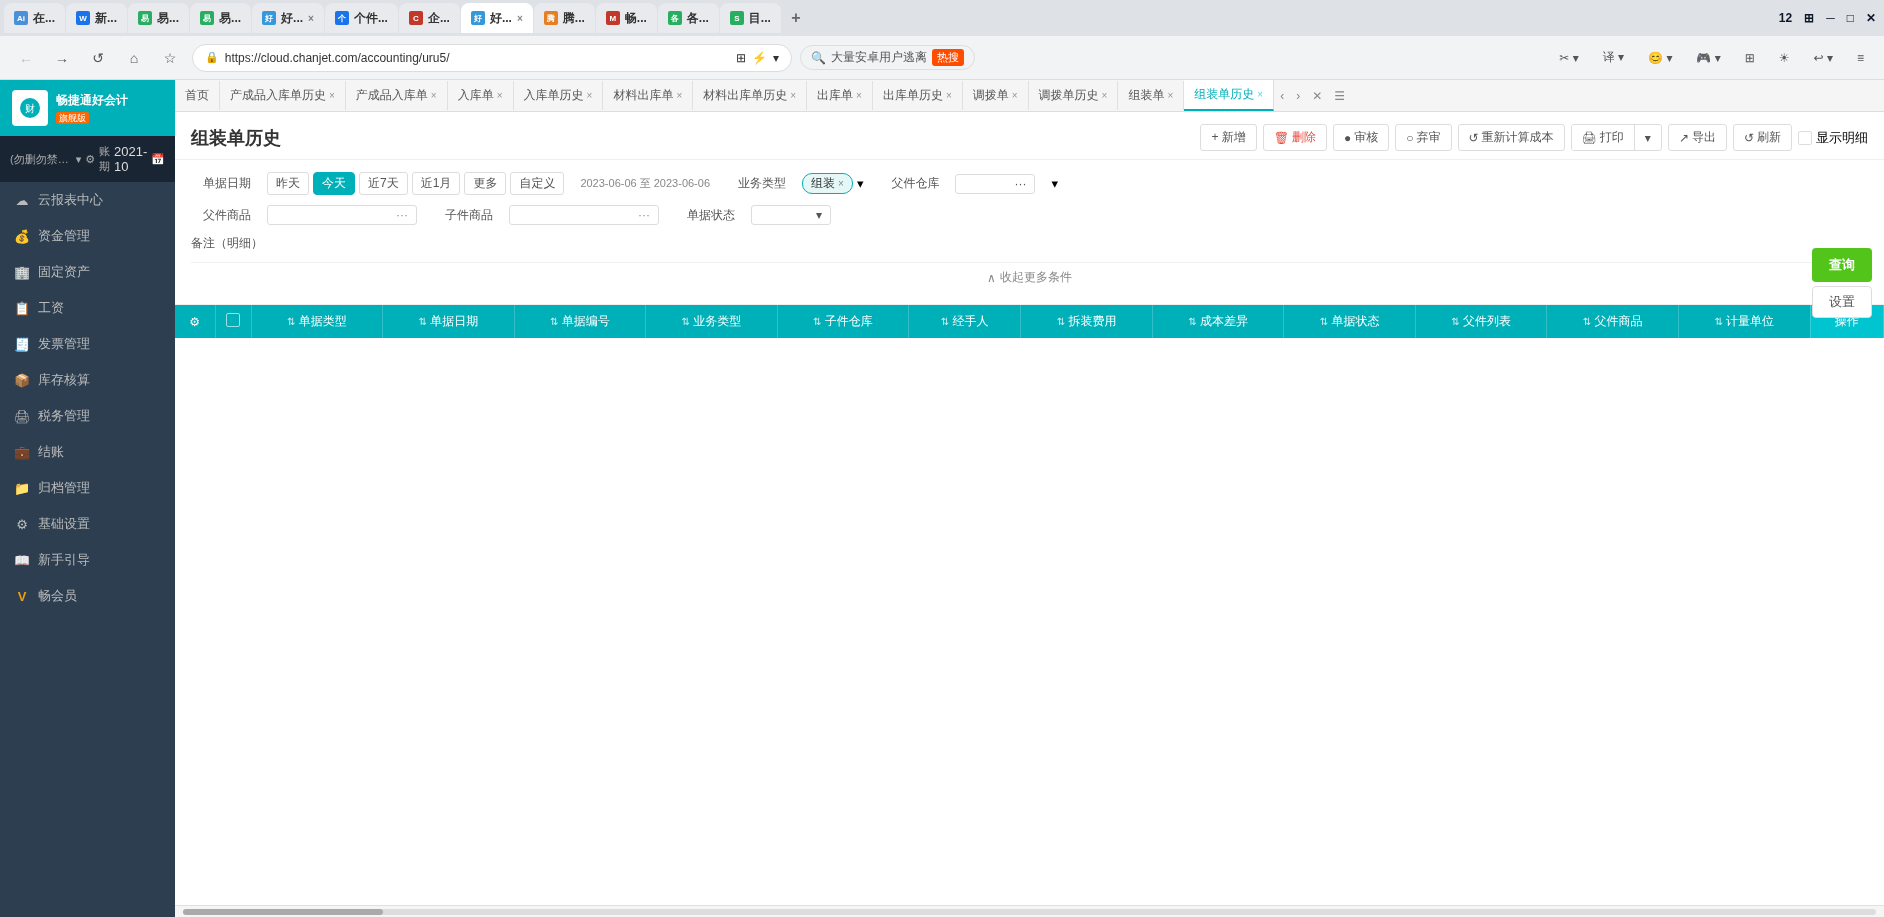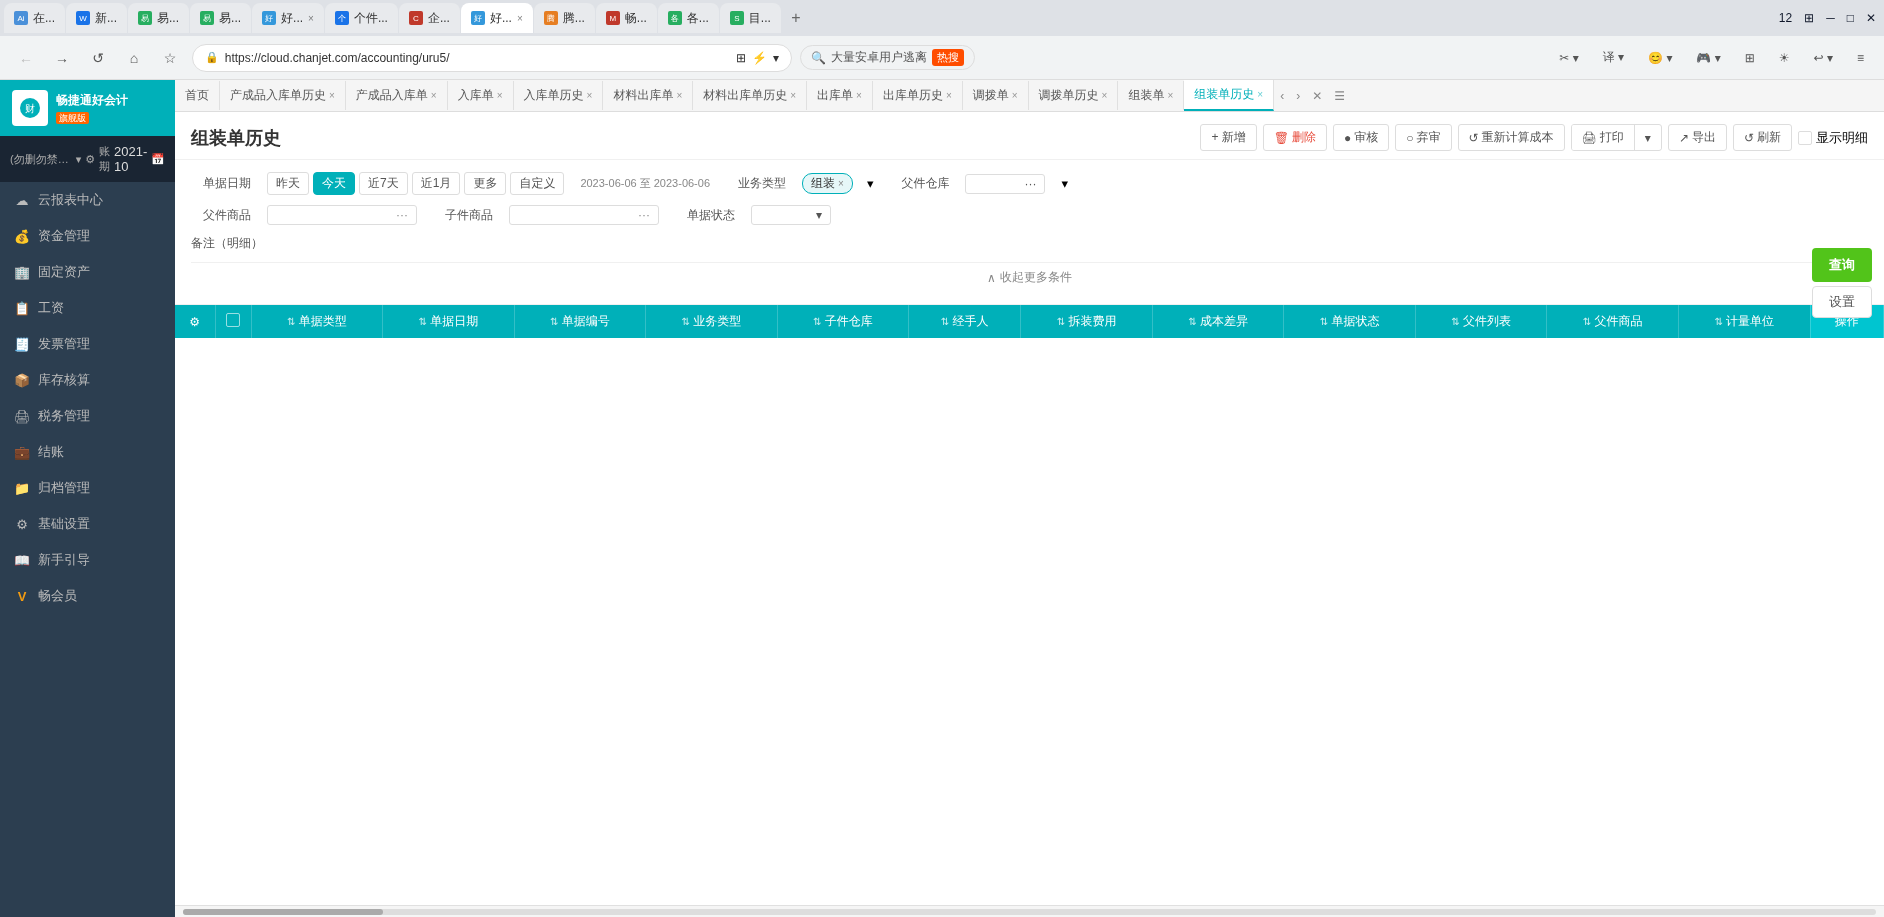--- a/index.html
+++ b/index.html
@@ -1,20 +1,20 @@
 <!DOCTYPE html>
 <html><head>
   <meta charset="utf-8">
   <style>
     * { box-sizing: border-box; margin: 0; padding: 0; font-family: 'Microsoft YaHei', '微软雅黑', Arial, sans-serif; }
     body { width: 1884px; height: 917px; overflow: hidden; background: #f5f5f5; font-size: 13px; }
 
     
     .browser-chrome { width: 100%; background: #dee1e6; }
-    .browser-tabs { display: flex; align-items: center; height: 36px; background: #dee1e6; padding: 0 4px; gap: 1px; overflow: hidden; }
+    .browser-tabs { display: flex; align-items: center; height: 36px; background: #dee1e6; padding: 0 4px; gap: 1px; overflow: hidden; font-weight: bold; }
     .browser-tab { display: flex; align-items: center; height: 30px; padding: 0 10px; background: #e8eaed; border-radius: 8px 8px 0 0; font-size: 12px; color: #333; white-space: nowrap; gap: 5px; max-width: 160px; overflow: hidden; cursor: pointer; }
     .browser-tab.active { background: #fff; }
     .browser-tab .tab-favicon { width: 14px; height: 14px; background: #4a90d9; border-radius: 2px; flex-shrink: 0; display: flex; align-items: center; justify-content: center; color: white; font-size: 8px; }
     .browser-tab .tab-close { margin-left: auto; opacity: 0.6; font-size: 10px; flex-shrink: 0; }
     .tab-add { width: 28px; height: 28px; display: flex; align-items: center; justify-content: center; cursor: pointer; font-size: 16px; color: #666; }
     .tab-more-actions { display: flex; gap: 4px; margin-left: auto; align-items: center; }
     .tab-more-actions span { font-size: 12px; color: #0f172a; cursor: pointer; padding: 2px 4px; }
 
     .browser-toolbar { display: flex; align-items: center; height: 44px; background: #f1f3f4; padding: 0 12px; gap: 8px; border-bottom: 1px solid #ddd; }
     .nav-btn { width: 28px; height: 28px; border-radius: 50%; border: none; background: transparent; cursor: pointer; display: flex; align-items: center; justify-content: center; color: #555; font-size: 14px; }
@@ -68,21 +68,21 @@
     .action-btn-group .action-btn:last-child { border-right: none; }
 
     
     .filter-area { padding: 12px 16px; border-bottom: 1px solid #f0f0f0; }
     .filter-row { display: flex; align-items: center; gap: 16px; margin-bottom: 10px; }
     .filter-label { font-size: 12px; color: #555; white-space: nowrap; width: 60px; text-align: right; }
     .filter-date-btns { display: flex; align-items: center; gap: 4px; }
     .date-btn { padding: 2px 8px; border: 1px solid #ddd; border-radius: 3px; background: white; cursor: pointer; font-size: 12px; color: #555; }
     .date-btn.active { background: #00b0b9; color: white; border-color: #00b0b9; border-radius: 4px; }
     .date-range { font-size: 11px; color: #888; }
-    .filter-tags { display: flex; align-items: center; gap: 14px; }
+    .filter-tags { display: flex; align-items: center; gap: 4px; }
     .filter-tag { display: flex; align-items: center; gap: 3px; background: #e6f7f8; border: 1px solid #00b0b9; border-radius: 10px; padding: 1px 8px; font-size: 12px; color: #333; }
     .filter-tag .remove { cursor: pointer; color: #888; font-size: 10px; }
     .filter-dropdown { display: flex; align-items: center; gap: 3px; border: 1px solid #ddd; border-radius: 3px; padding: 2px 8px; background: white; cursor: pointer; font-size: 12px; color: #555; min-width: 80px; }
     .filter-input { border: 1px solid #ddd; border-radius: 3px; padding: 2px 8px; background: white; font-size: 12px; color: #555; min-width: 150px; display: flex; align-items: center; justify-content: space-between; }
     .filter-dots { color: #888; cursor: pointer; }
     .collapse-bar { display: flex; align-items: center; justify-content: center; padding: 6px; cursor: pointer; font-size: 12px; color: #888; gap: 4px; border-top: 1px solid #f0f0f0; }
 
     
     .table-container { flex: 1; overflow: auto; }
     .data-table { width: 100%; border-collapse: collapse; }

